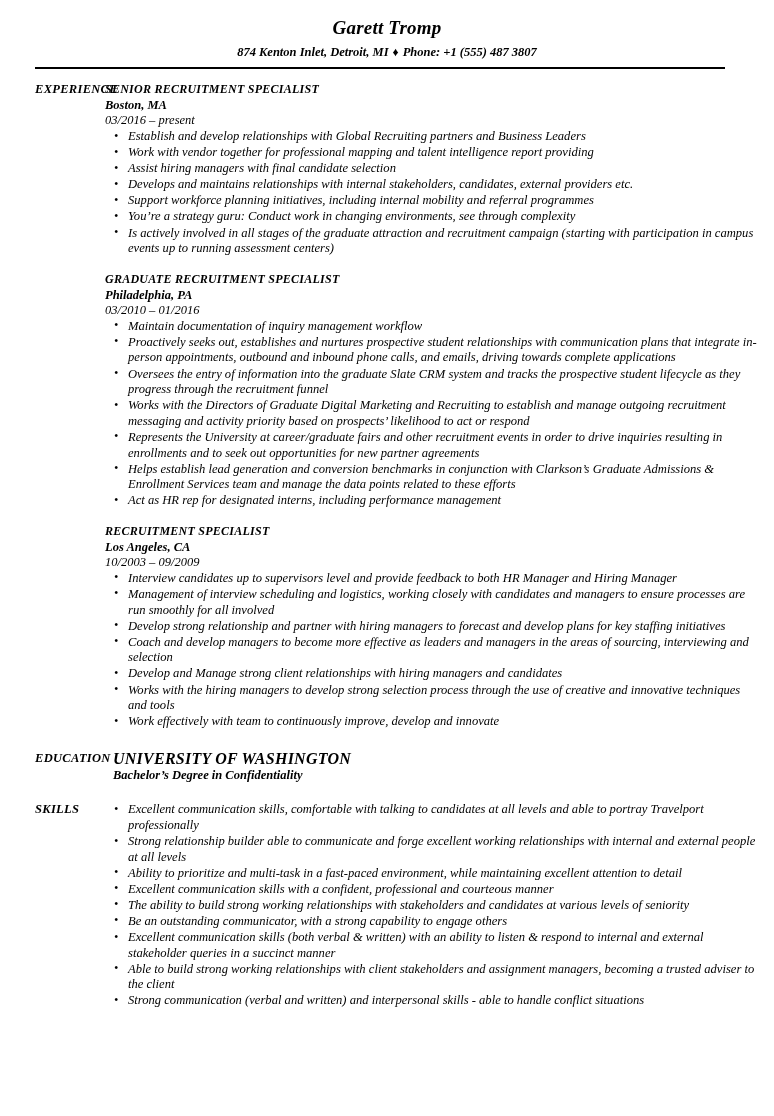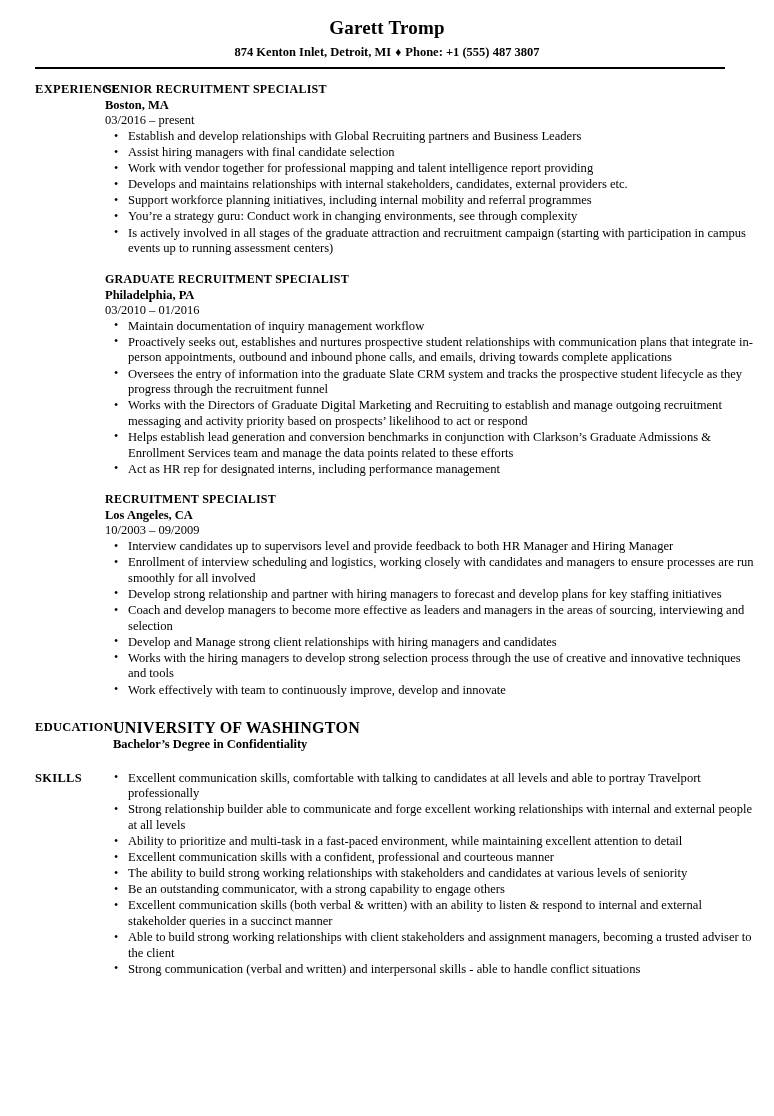--- a/index.html
+++ b/index.html
@@ -14,20 +14,21 @@
     font-family: "Liberation Serif", "DejaVu Serif", serif;
     color: #000000;
     -webkit-font-smoothing: none;
   }
 
   .page {
     position: relative;
     width: 774px;
     height: 795px;
     box-sizing: border-box;
+    font-style: italic;
   }
 
   
   .header {
     padding-top: 16px;
     text-align: center;
   }
   .cand-name {
     font-size: 19px;
     font-weight: bold;
@@ -152,50 +153,51 @@
     <div class="section sect-experience">
       <div class="side-label">EXPERIENCE</div>
       <div class="section-body">
 
         <div class="job">
           <div class="job-title">SENIOR RECRUITMENT SPECIALIST</div>
           <div class="job-location">Boston, MA</div>
           <div class="job-dates">03/2016 – present</div>
           <ul class="bullets">
             <li>Establish and develop relationships with Global Recruiting partners and Business Leaders</li>
+            <li>Work with vendor together for professional mapping and talent intelligence report providing</li>
             <li>Assist hiring managers with final candidate selection</li>
-            <li>Work with vendor together for professional mapping and talent intelligence report providing</li>
             <li>Develops and maintains relationships with internal stakeholders, candidates, external providers etc.</li>
             <li>Support workforce planning initiatives, including internal mobility and referral programmes</li>
             <li>You’re a strategy guru: Conduct work in changing environments, see through complexity</li>
             <li>Is actively involved in all stages of the graduate attraction and recruitment campaign (starting with participation in campus events up to running assessment centers)</li>
           </ul>
         </div>
 
         <div class="job">
           <div class="job-title">GRADUATE RECRUITMENT SPECIALIST</div>
           <div class="job-location">Philadelphia, PA</div>
           <div class="job-dates">03/2010 – 01/2016</div>
           <ul class="bullets">
             <li>Maintain documentation of inquiry management workflow</li>
             <li>Proactively seeks out, establishes and nurtures prospective student relationships with communication plans that integrate in-person appointments, outbound and inbound phone calls, and emails, driving towards complete applications</li>
             <li>Oversees the entry of information into the graduate Slate CRM system and tracks the prospective student lifecycle as they progress through the recruitment funnel</li>
             <li>Works with the Directors of Graduate Digital Marketing and Recruiting to establish and manage outgoing recruitment messaging and activity priority based on prospects’ likelihood to act or respond</li>
+            <li>Represents the University at career/graduate fairs and other recruitment events in order to drive inquiries resulting in enrollments and to seek out opportunities for new partner agreements</li>
             <li>Helps establish lead generation and conversion benchmarks in conjunction with Clarkson’s Graduate Admissions &amp; Enrollment Services team and manage the data points related to these efforts</li>
             <li>Act as HR rep for designated interns, including performance management</li>
           </ul>
         </div>
 
         <div class="job">
           <div class="job-title">RECRUITMENT SPECIALIST</div>
           <div class="job-location">Los Angeles, CA</div>
           <div class="job-dates">10/2003 – 09/2009</div>
           <ul class="bullets">
             <li>Interview candidates up to supervisors level and provide feedback to both HR Manager and Hiring Manager</li>
-            <li>Enrollment of interview scheduling and logistics, working closely with candidates and managers to ensure processes are run smoothly for all involved</li>
+            <li>Management of interview scheduling and logistics, working closely with candidates and managers to ensure processes are run smoothly for all involved</li>
             <li>Develop strong relationship and partner with hiring managers to forecast and develop plans for key staffing initiatives</li>
             <li>Coach and develop managers to become more effective as leaders and managers in the areas of sourcing, interviewing and selection</li>
             <li>Develop and Manage strong client relationships with hiring managers and candidates</li>
             <li>Works with the hiring managers to develop strong selection process through the use of creative and innovative techniques and tools</li>
             <li>Work effectively with team to continuously improve, develop and innovate</li>
           </ul>
         </div>
 
       </div>
     </div>

